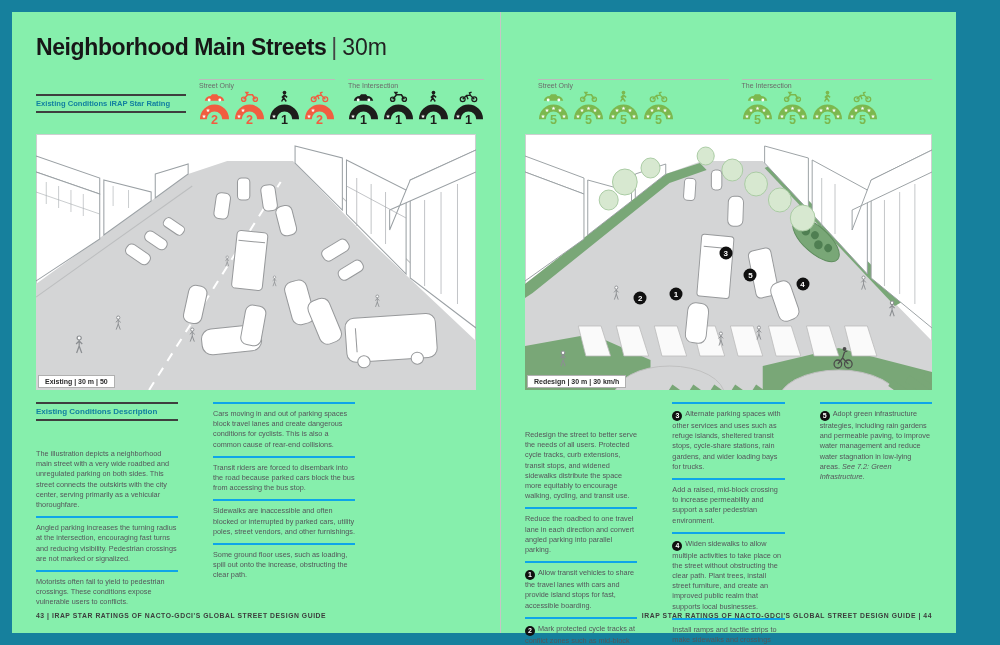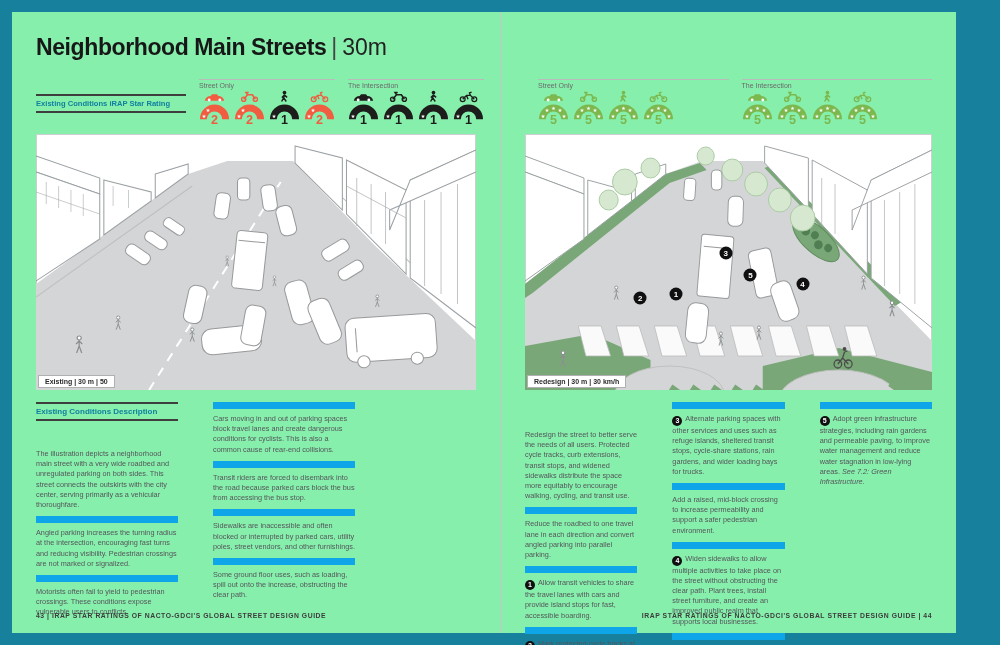--- a/index.html
+++ b/index.html
@@ -31,21 +31,21 @@
     font-size:8px;font-weight:bold;display:flex;align-items:center;justify-content:center;
     transform:translate(-50%,-50%);}
 
   .columns{display:flex;margin-top:12px;gap:26px;}
   .col{margin-right:9px;}
   .page.left-page .col{width:142px;flex:0 0 142px;}
   .page.right-page .col{flex:1;}
   .col:last-child{margin-right:0;}
   .col-header{font-size:8px;font-weight:bold;color:#1280a0;border-top:2px solid #3e3e3e;
     border-bottom:2px solid #3e3e3e;padding:3px 0;}
-  .paras p{font-size:7.3px;line-height:1.4;color:#55565a;margin:0;padding:5px 0 6px;border-top:7px solid #0ea5e9;}
+  .paras p{font-size:7.3px;line-height:1.4;color:#55565a;margin:0;padding:5px 0 6px;border-top:2px solid #0ea5e9;}
   .col.headed .paras p:first-child{border-top:none;margin-top:23px;}
   .para-num{display:inline-flex;width:10px;height:10px;border-radius:50%;background:#101010;color:#fff;
     font-size:7px;font-weight:bold;align-items:center;justify-content:center;margin-right:3px;vertical-align:-2px;}
   .paras i{font-style:italic;}
 
   .footer{position:absolute;bottom:14px;font-size:6.8px;font-weight:bold;letter-spacing:0.55px;color:#3c3c3c;white-space:nowrap;}
   .footer.fl{left:24px;}
   .footer.fr{right:24px;}
 </style>
 </head>

